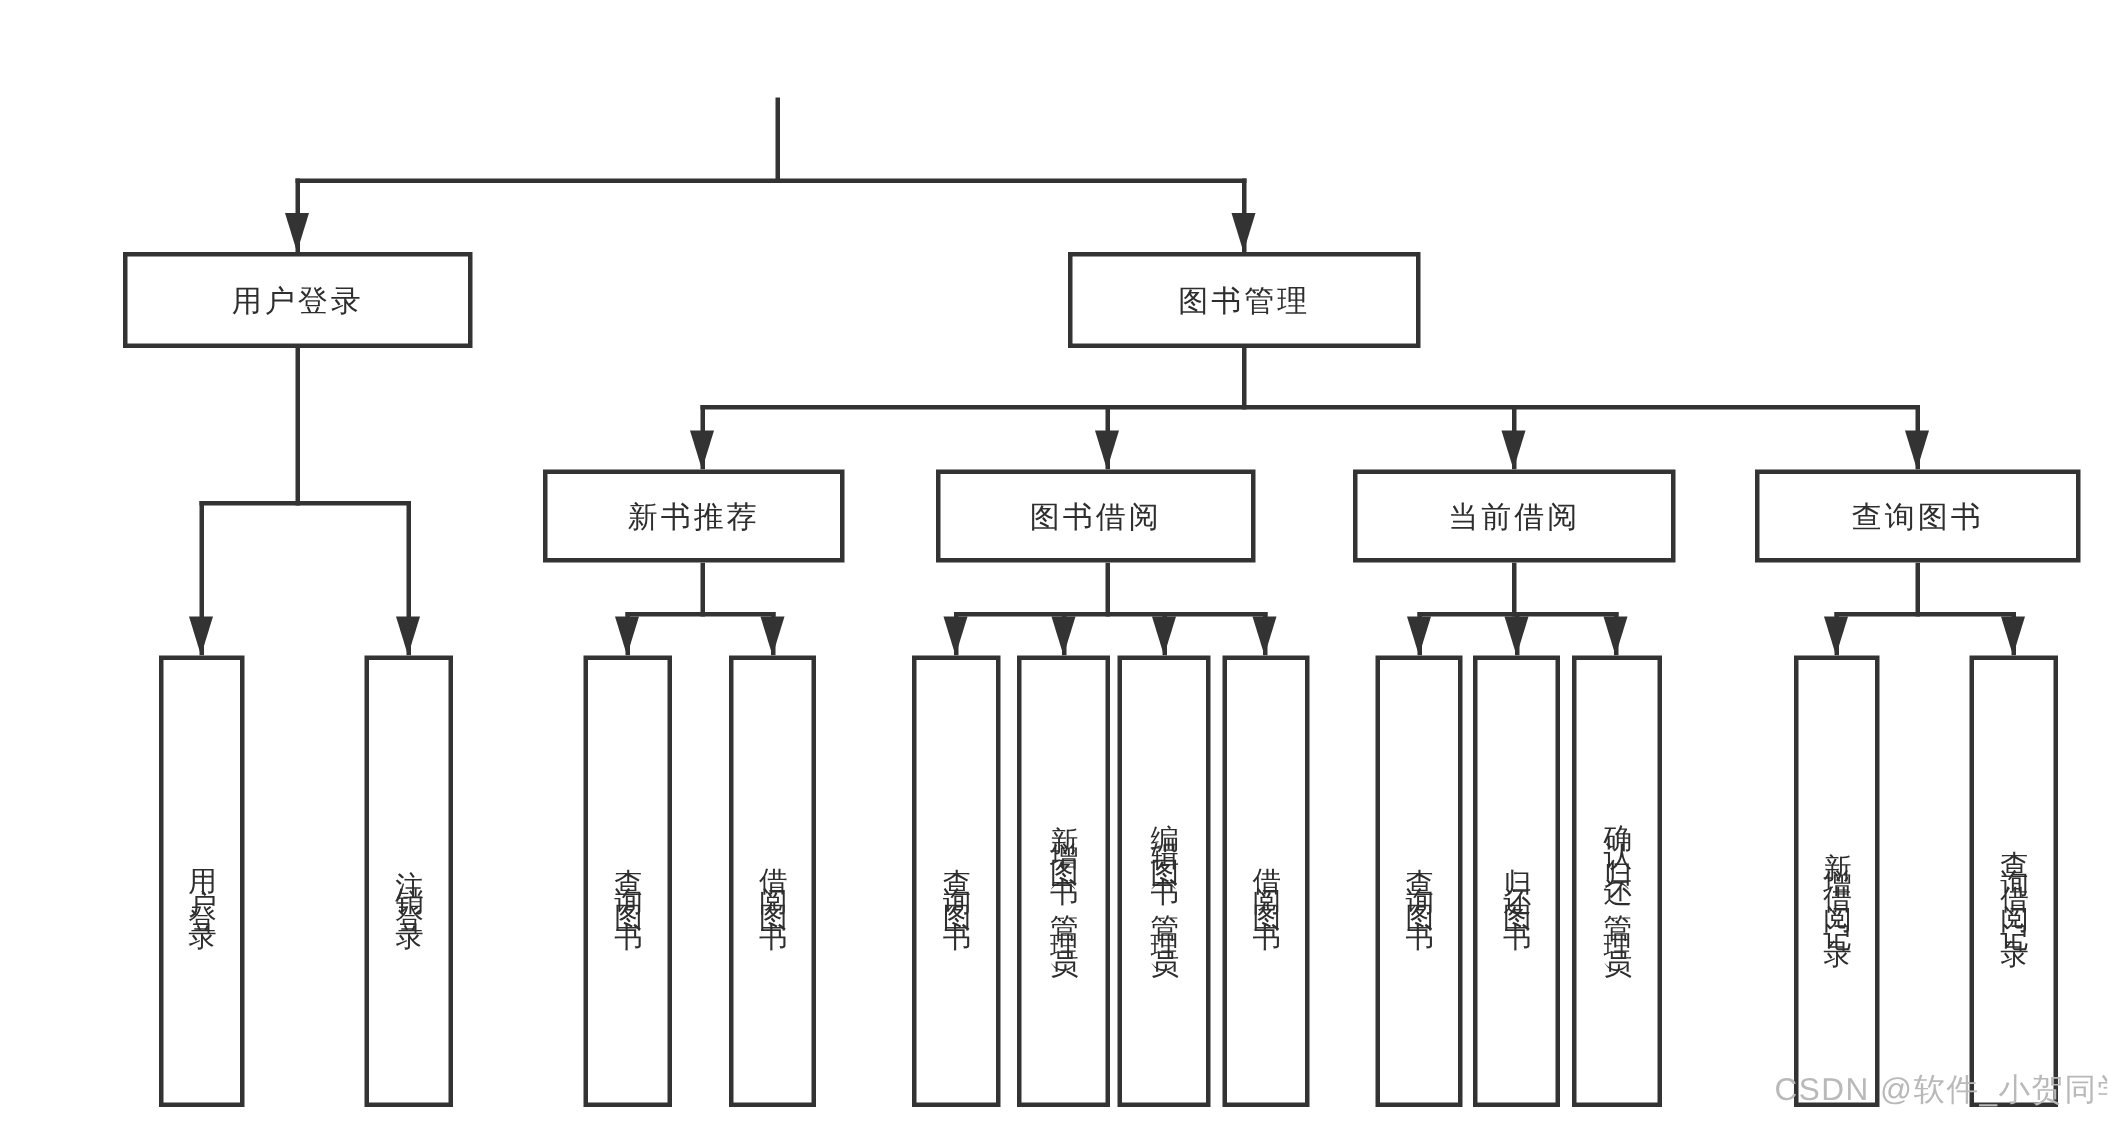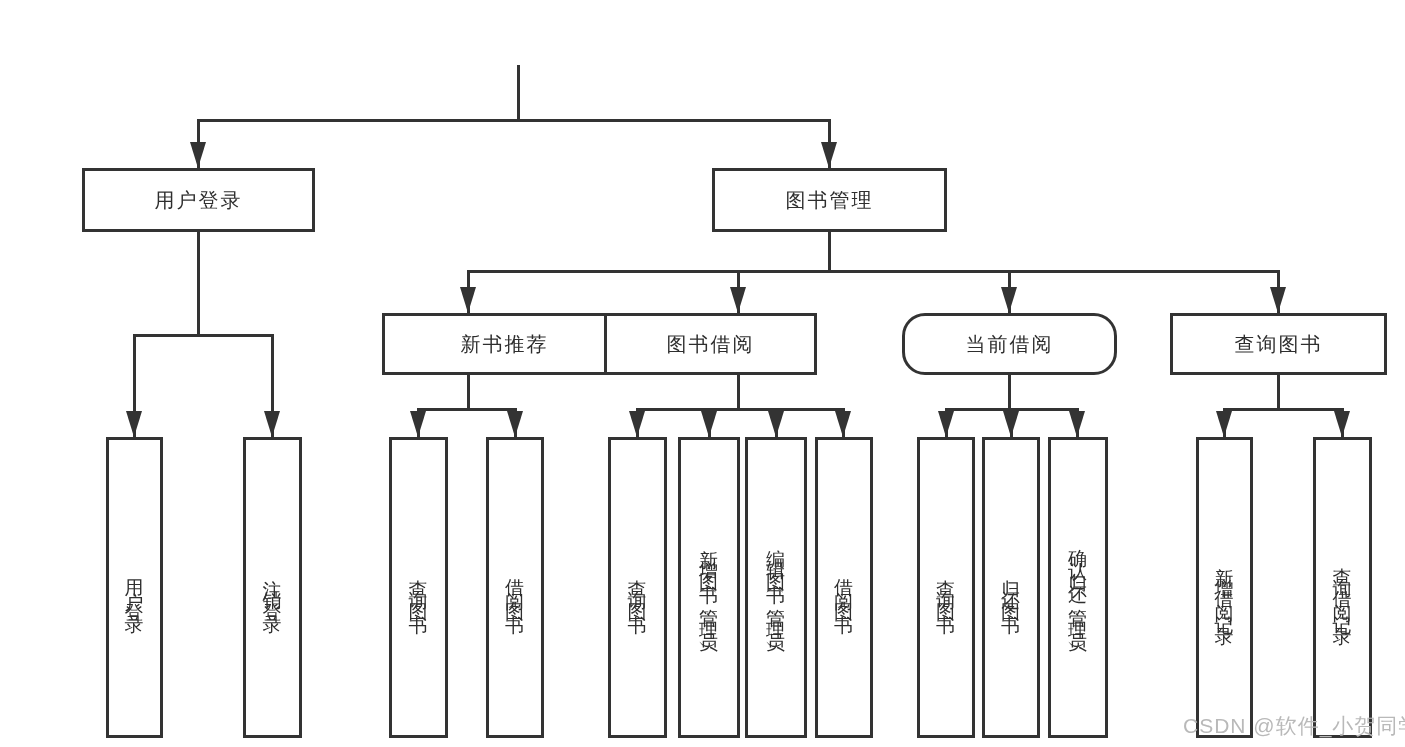--- a/index.html
+++ b/index.html
@@ -93,27 +93,27 @@
   <div class="ahead" style="left:1334px;top:411px;"></div>
 
 
   <div class="node" style="left:82px;top:168px;width:233px;height:64px;">
     <span class="hlabel">用户登录</span>
   </div>
   <div class="node" style="left:712px;top:168px;width:235px;height:64px;">
     <span class="hlabel">图书管理</span>
   </div>
 
-  <div class="node" style="left:382px;top:313px;width:245px;height:62px;">
+  <div class="node" style="left:362px;top:313px;width:201px;height:62px;">
     <span class="hlabel">新书推荐</span>
   </div>
-  <div class="node" style="left:604px;top:313px;width:213px;height:62px;">
+  <div class="node" style="left:624px;top:313px;width:213px;height:62px;">
     <span class="hlabel">图书借阅</span>
   </div>
-  <div class="node" style="left:902px;top:313px;width:215px;height:62px;border-radius:23px;">
+  <div class="node" style="left:902px;top:313px;width:215px;height:62px;">
     <span class="hlabel">当前借阅</span>
   </div>
   <div class="node" style="left:1170px;top:313px;width:217px;height:62px;">
     <span class="hlabel">查询图书</span>
   </div>
 
   <div class="node" style="left:106px;top:437px;width:57px;height:301px;">
     <span class="vtext">用户登录</span>
   </div>
   <div class="node" style="left:243px;top:437px;width:59px;height:301px;">

